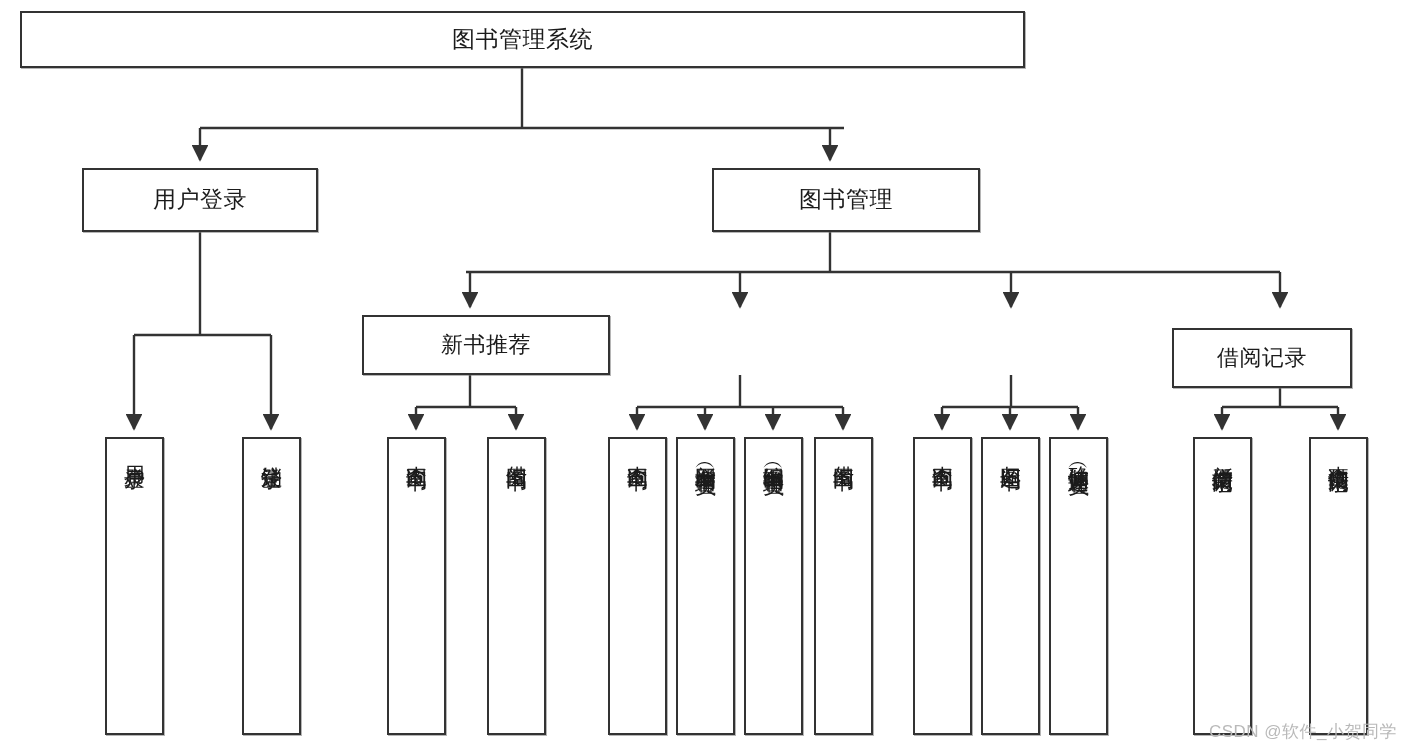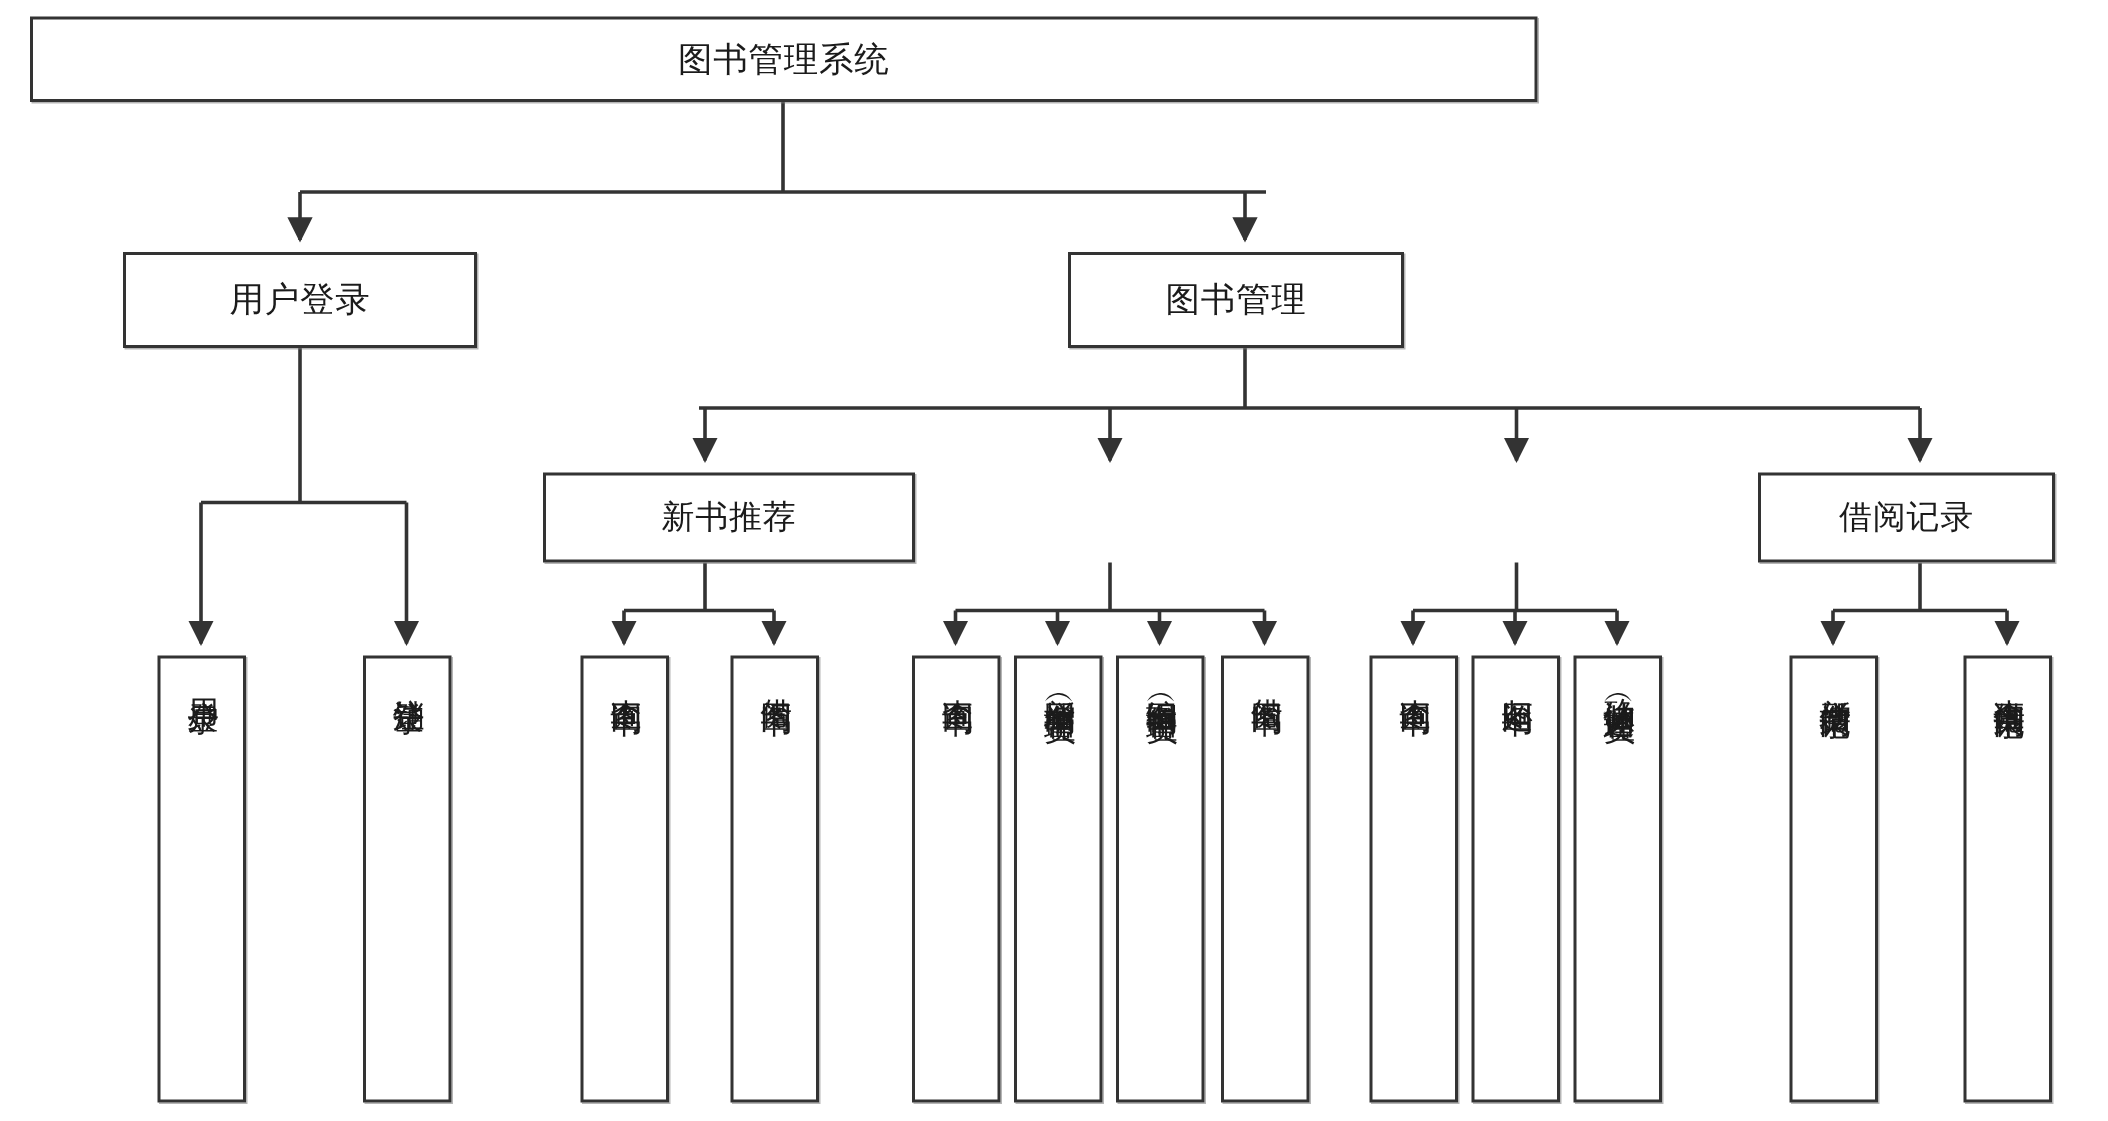--- a/index.html
+++ b/index.html
@@ -133,31 +133,31 @@
   </svg>
 
   <div class="node root horizontal" style="left:20px; top:11px; width:1005px; height:57px;">
     <span class="node-label">图书管理系统</span>
   </div>
 
   <div class="node level1 horizontal" style="left:82px; top:168px; width:236px; height:64px;">
     <span class="node-label">用户登录</span>
   </div>
 
-  <div class="node level1 horizontal" style="left:712px; top:168px; width:224px; height:64px;">
+  <div class="node level1 horizontal" style="left:712px; top:168px; width:268px; height:64px;">
     <span class="node-label">图书管理</span>
   </div>
 
   <div class="node level2 horizontal" style="left:362px; top:315px; width:248px; height:60px;">
     <span class="node-label">新书推荐</span>
   </div>
 
 
 
-  <div class="node level2 horizontal" style="left:1172px; top:315px; width:198px; height:60px;">
+  <div class="node level2 horizontal" style="left:1172px; top:328px; width:180px; height:60px;">
     <span class="node-label">借阅记录</span>
   </div>
 
   <div class="node vertical" style="left:105px; top:437px; width:59px; height:298px;">
     <span class="node-label">用户登录</span>
   </div>
 
   <div class="node vertical" style="left:242px; top:437px; width:59px; height:298px;">
     <span class="node-label">注销登录</span>
   </div>
@@ -199,14 +199,15 @@
   </div>
 
   <div class="node vertical" style="left:1193px; top:437px; width:59px; height:298px;">
     <span class="node-label">新增借阅记录</span>
   </div>
 
   <div class="node vertical" style="left:1309px; top:437px; width:59px; height:298px;">
     <span class="node-label">查询借阅记录</span>
   </div>
 
+  <div id="watermark">CSDN @软件_小贺同学</div>
 
 </div>
 
 </body></html>

